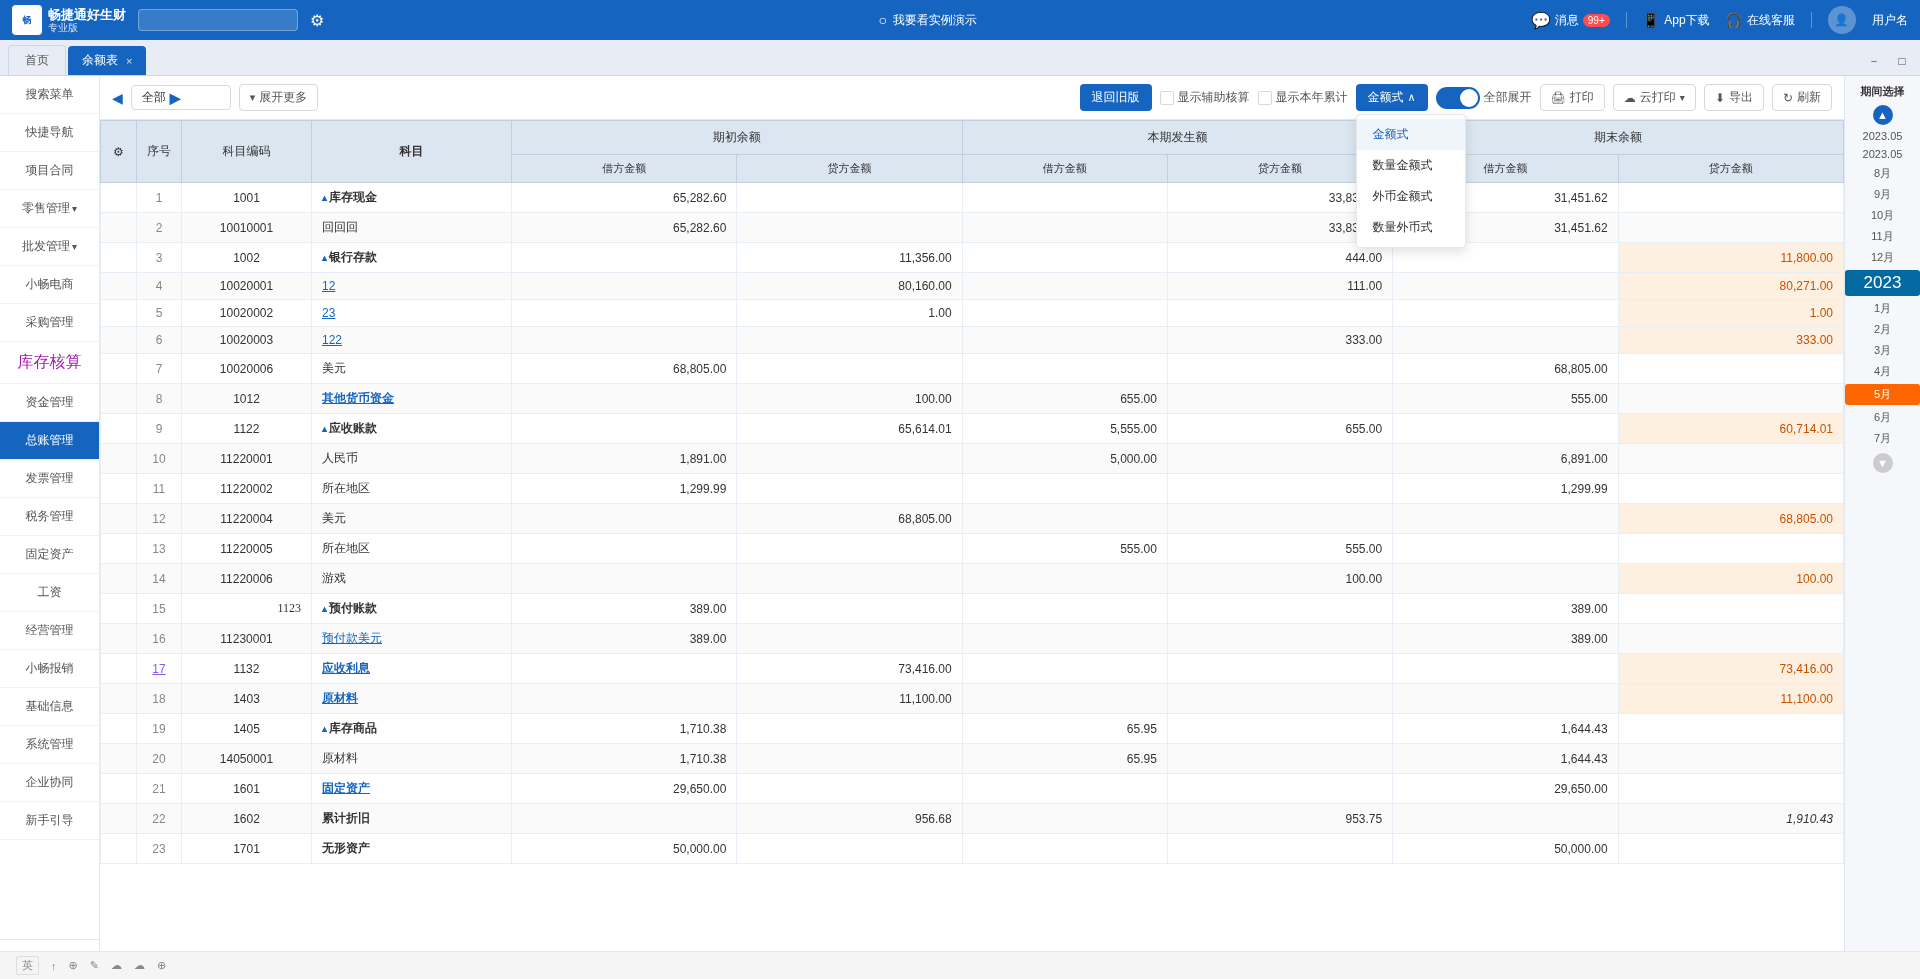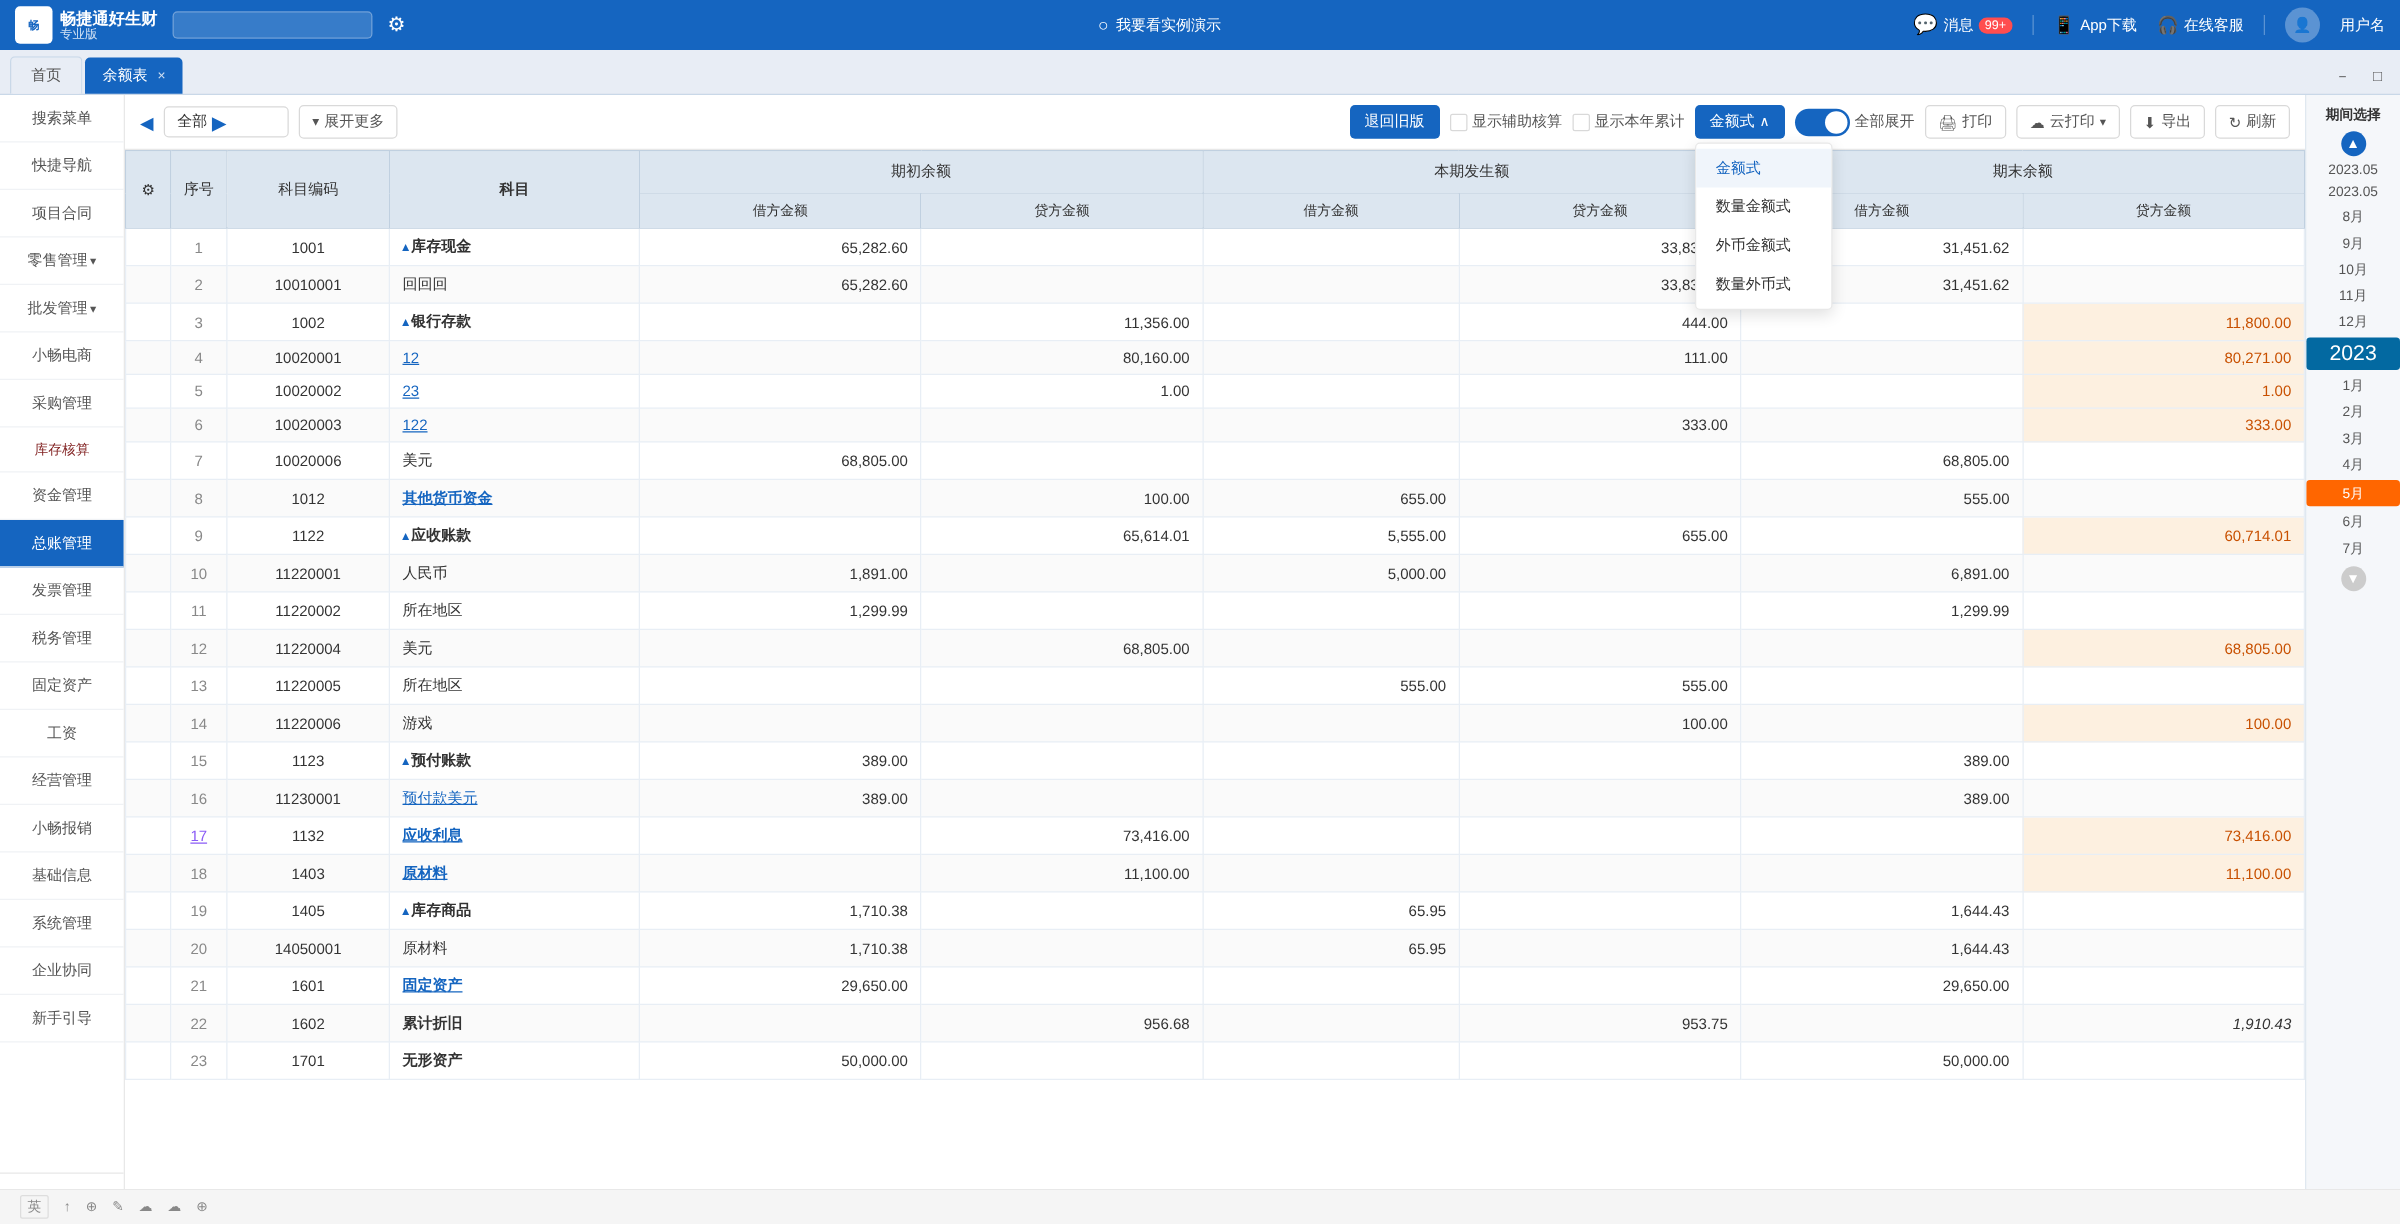--- a/index.html
+++ b/index.html
@@ -70,21 +70,21 @@
 <div style="display:flex;height:calc(979px - 40px - 36px);">
 
   <div style="width:100px;background:#fff;border-right:1px solid #e8e8e8;display:flex;flex-direction:column;overflow-y:auto;">
     <div style="padding:10px 6px;text-align:center;cursor:pointer;font-size:12px;color:#555;border-bottom:1px solid #f0f2f5;">搜索菜单</div>
     <div style="padding:10px 6px;text-align:center;cursor:pointer;font-size:12px;color:#555;border-bottom:1px solid #f0f2f5;">快捷导航</div>
     <div style="padding:10px 6px;text-align:center;cursor:pointer;font-size:12px;color:#555;border-bottom:1px solid #f0f2f5;">项目合同</div>
     <div style="padding:10px 6px;text-align:center;cursor:pointer;font-size:12px;color:#555;border-bottom:1px solid #f0f2f5;display:flex;align-items:center;justify-content:center;gap:2px;">零售管理 <span style="font-size:10px;">▾</span></div>
     <div style="padding:10px 6px;text-align:center;cursor:pointer;font-size:12px;color:#555;border-bottom:1px solid #f0f2f5;display:flex;align-items:center;justify-content:center;gap:2px;">批发管理 <span style="font-size:10px;">▾</span></div>
     <div style="padding:10px 6px;text-align:center;cursor:pointer;font-size:12px;color:#555;border-bottom:1px solid #f0f2f5;">小畅电商</div>
     <div style="padding:10px 6px;text-align:center;cursor:pointer;font-size:12px;color:#555;border-bottom:1px solid #f0f2f5;">采购管理</div>
-    <div style="padding:10px 6px;text-align:center;cursor:pointer;font-size:11px;color:#7f1d1d;border-bottom:1px solid #f0f2f5;font-family:Liberation Mono, monospace;">库存核算</div>
+    <div style="padding:10px 6px;text-align:center;cursor:pointer;font-size:16px;color:#a21caf;border-bottom:1px solid #f0f2f5;font-family:Liberation Mono, monospace;">库存核算</div>
     <div style="padding:10px 6px;text-align:center;cursor:pointer;font-size:12px;color:#555;border-bottom:1px solid #f0f2f5;">资金管理</div>
     <div style="padding:10px 6px;text-align:center;cursor:pointer;font-size:12px;color:#fff;border-bottom:1px solid #f0f2f5;background:#1565c0;">总账管理</div>
     <div style="padding:10px 6px;text-align:center;cursor:pointer;font-size:12px;color:#555;border-bottom:1px solid #f0f2f5;">发票管理</div>
     <div style="padding:10px 6px;text-align:center;cursor:pointer;font-size:12px;color:#555;border-bottom:1px solid #f0f2f5;">税务管理</div>
     <div style="padding:10px 6px;text-align:center;cursor:pointer;font-size:12px;color:#555;border-bottom:1px solid #f0f2f5;">固定资产</div>
     <div style="padding:10px 6px;text-align:center;cursor:pointer;font-size:12px;color:#555;border-bottom:1px solid #f0f2f5;">工资</div>
     <div style="padding:10px 6px;text-align:center;cursor:pointer;font-size:12px;color:#555;border-bottom:1px solid #f0f2f5;">经营管理</div>
     <div style="padding:10px 6px;text-align:center;cursor:pointer;font-size:12px;color:#555;border-bottom:1px solid #f0f2f5;">小畅报销</div>
     <div style="padding:10px 6px;text-align:center;cursor:pointer;font-size:12px;color:#555;border-bottom:1px solid #f0f2f5;">基础信息</div>
     <div style="padding:10px 6px;text-align:center;cursor:pointer;font-size:12px;color:#555;border-bottom:1px solid #f0f2f5;">系统管理</div>
@@ -353,21 +353,21 @@
     <td style="padding:6px 10px;border:1px solid #e8eef5;text-align:right;"></td>
     <td style="padding:6px 10px;border:1px solid #e8eef5;text-align:right;"></td>
     <td style="padding:6px 10px;border:1px solid #e8eef5;text-align:right;"></td>
     <td style="padding:6px 10px;border:1px solid #e8eef5;text-align:right;">100.00</td>
     <td style="padding:6px 10px;border:1px solid #e8eef5;text-align:right;"></td>
     <td style="padding:6px 10px;border:1px solid #e8eef5;background:#fdf0e0;color:#c85000;font-weight:500;text-align:right;">100.00</td>
   </tr>
             <tr style="background: rgb(255, 255, 255);">
     <td style="padding:6px 6px;border:1px solid #e8eef5;text-align:center;"></td>
     <td style="padding:6px 10px;border:1px solid #e8eef5;text-align:center;color:#888;">15</td>
-    <td style="padding:6px 10px;border:1px solid #e8eef5;text-align:center;">1123</td>
+    <td style="padding:6px 10px;border:1px solid #e8eef5;text-align:right;font-family:Liberation Serif, serif;">1123</td>
     <td style="padding:6px 10px;border:1px solid #e8eef5;text-align:left;font-weight:bold;"><span style="color:#1565c0;font-size:10px;margin-right:2px;">▴</span>预付账款</td>
     <td style="padding:6px 10px;border:1px solid #e8eef5;text-align:right;">389.00</td>
     <td style="padding:6px 10px;border:1px solid #e8eef5;text-align:right;"></td>
     <td style="padding:6px 10px;border:1px solid #e8eef5;text-align:right;"></td>
     <td style="padding:6px 10px;border:1px solid #e8eef5;text-align:right;"></td>
     <td style="padding:6px 10px;border:1px solid #e8eef5;text-align:right;">389.00</td>
     <td style="padding:6px 10px;border:1px solid #e8eef5;text-align:right;"></td>
   </tr>
             <tr style="background: rgb(250, 250, 250);">
     <td style="padding:6px 6px;border:1px solid #e8eef5;text-align:center;"></td>

